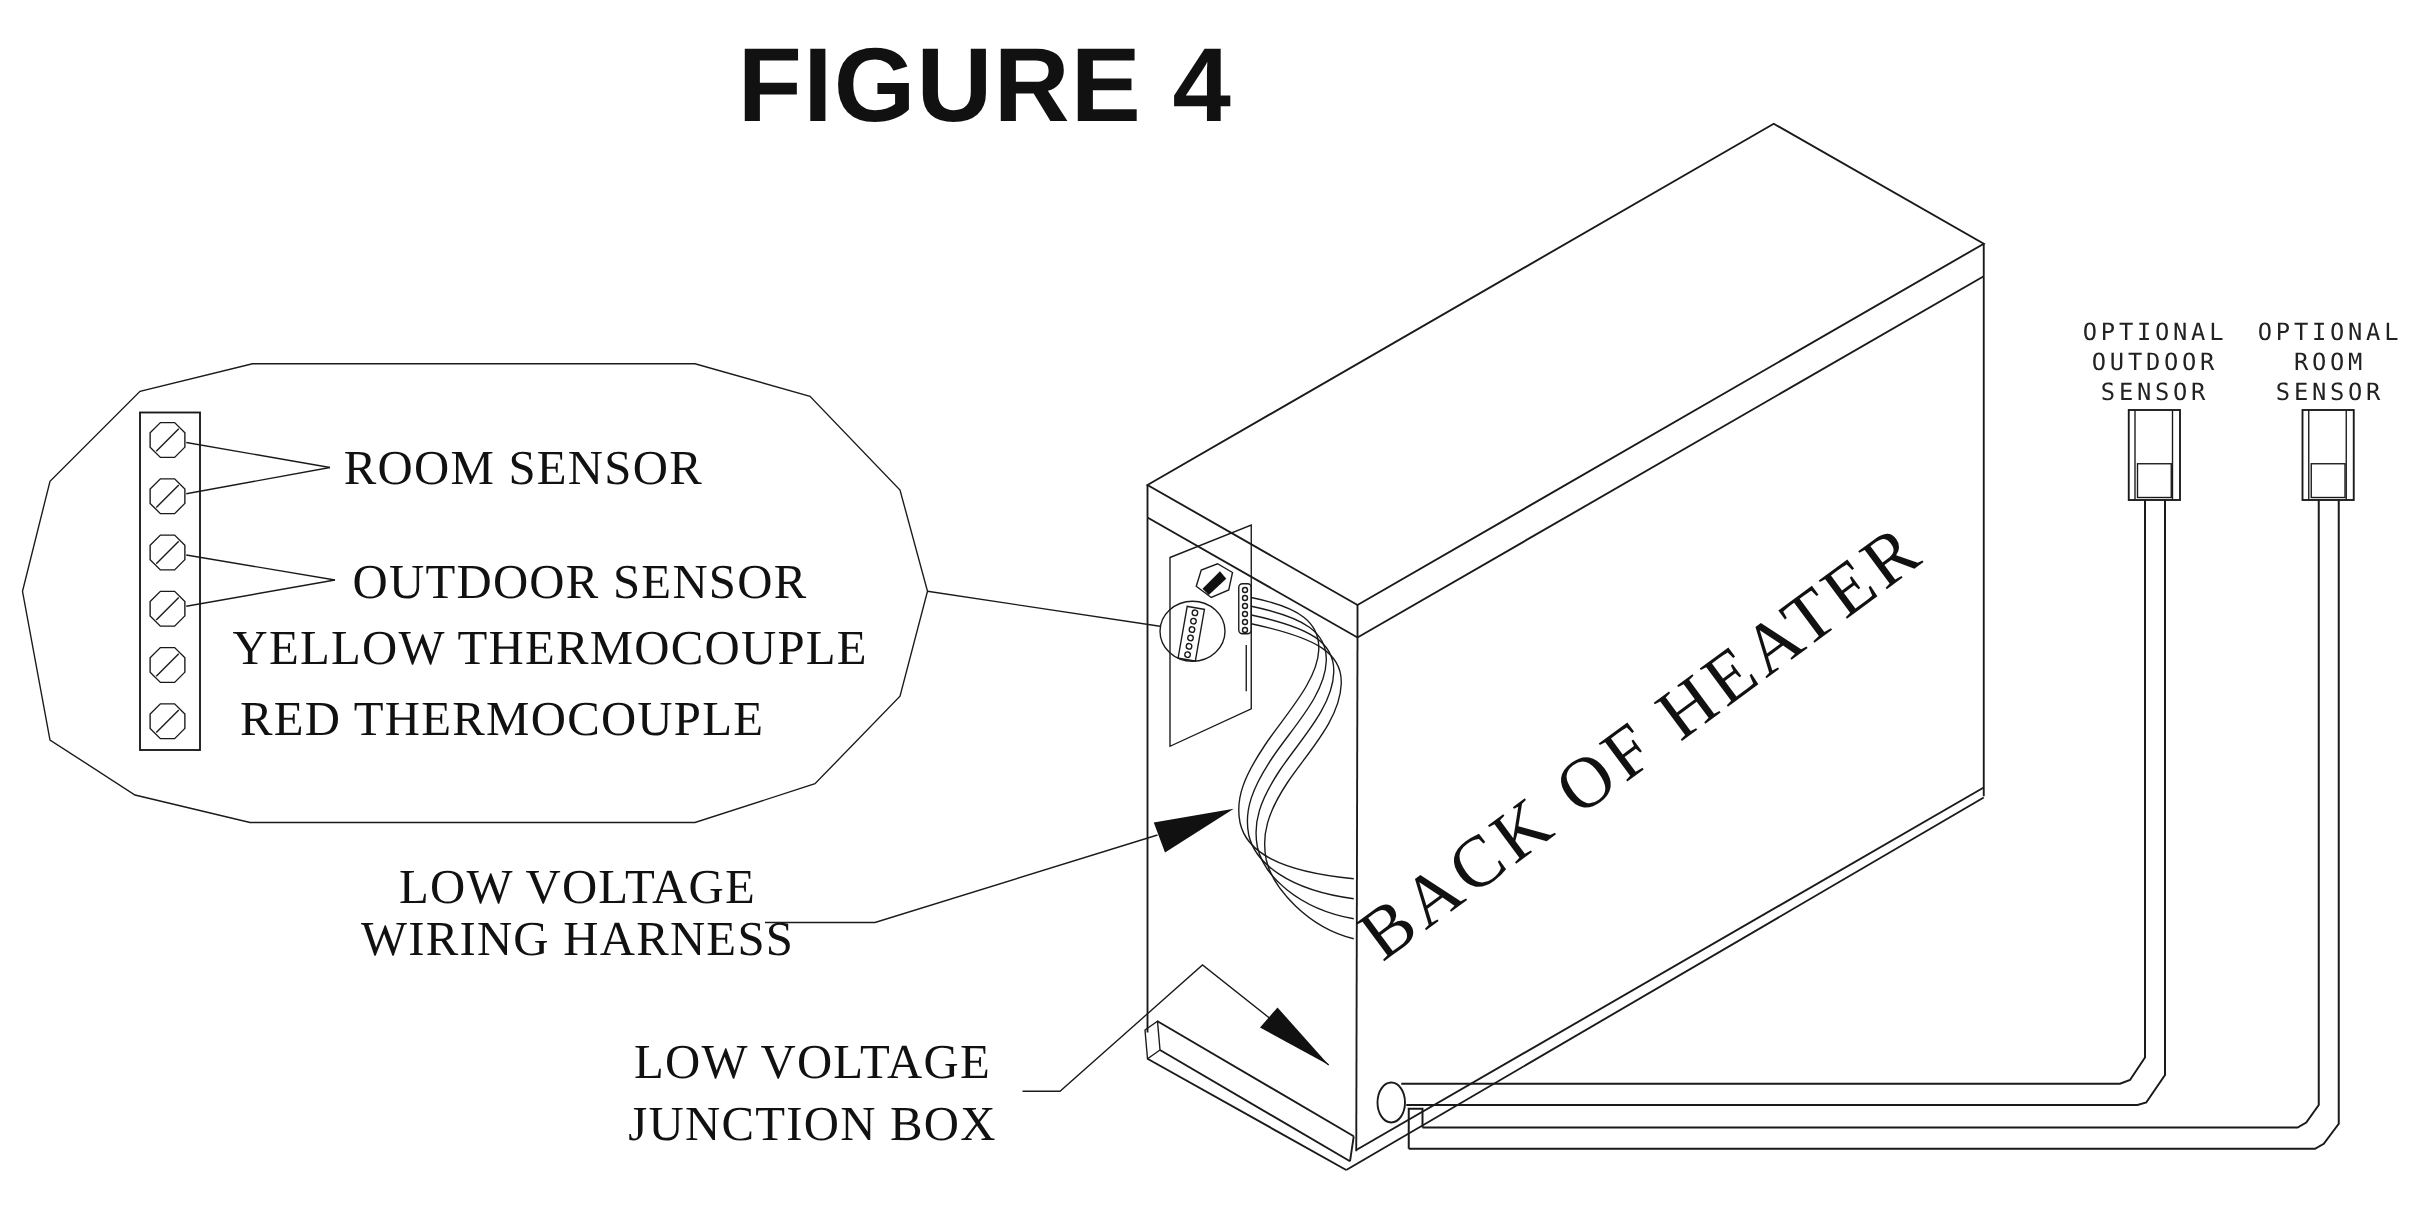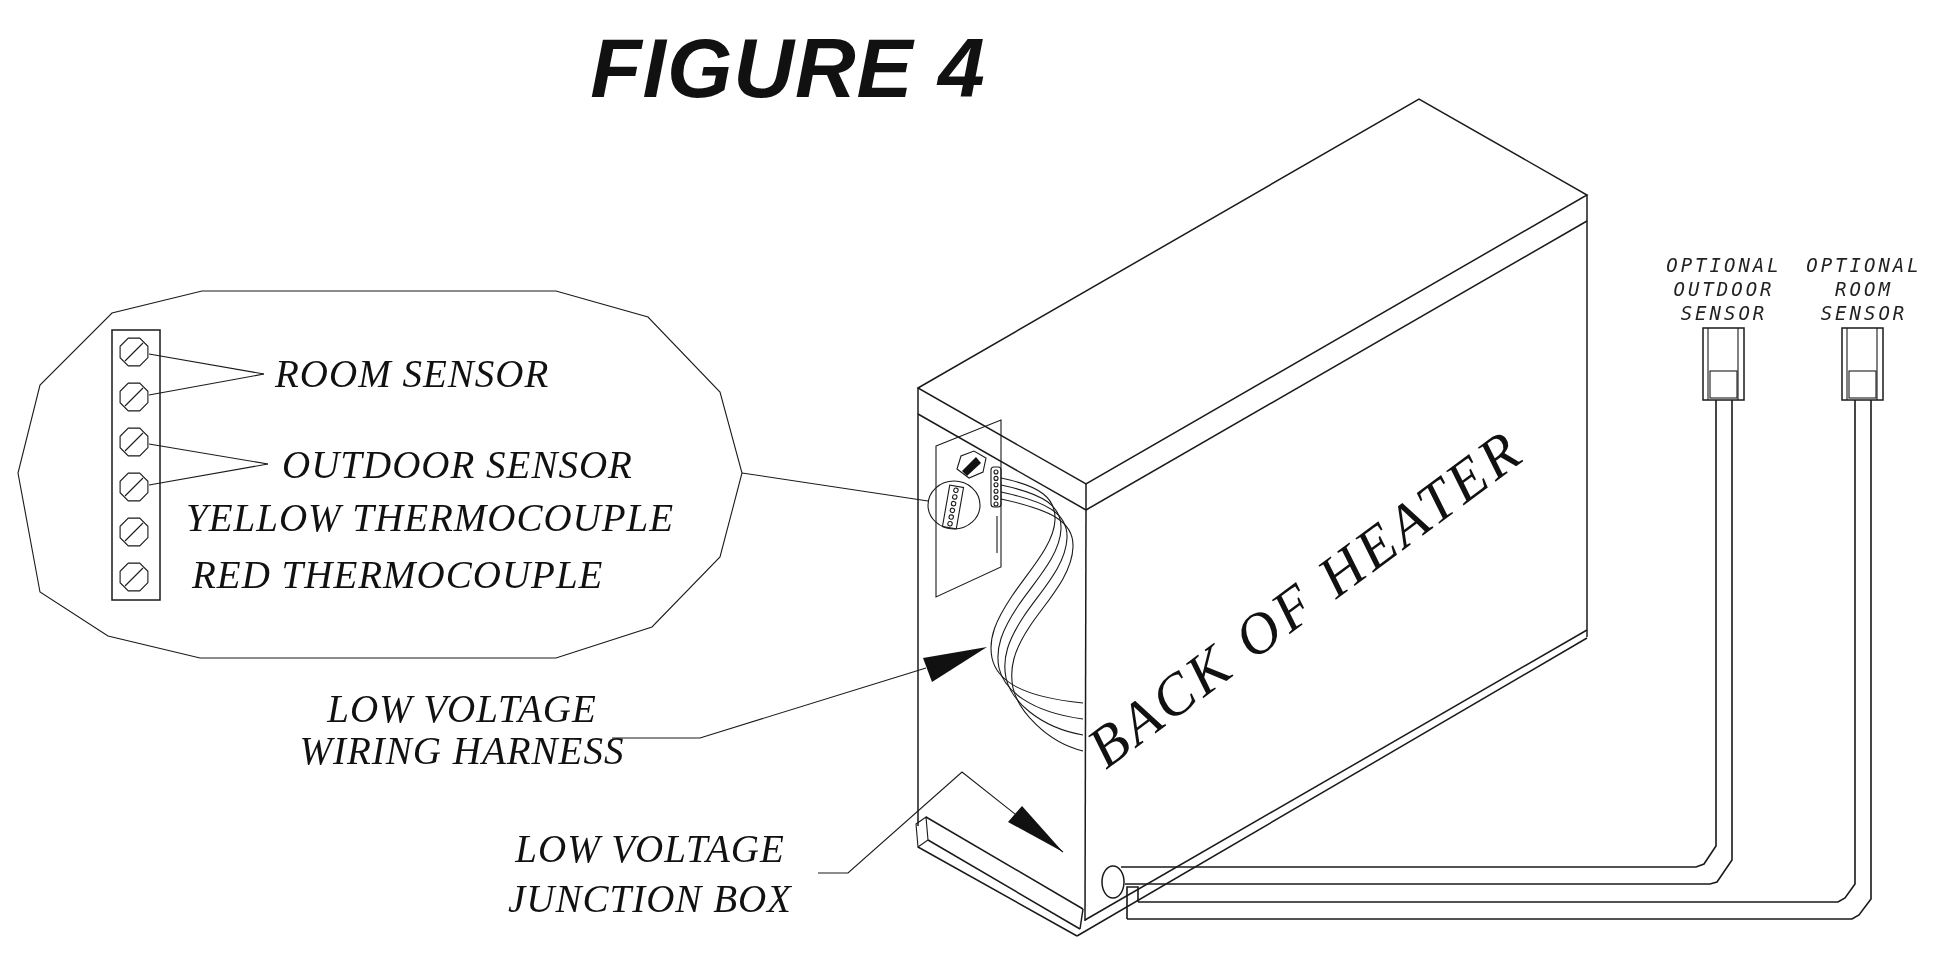--- a/index.html
+++ b/index.html
@@ -1,16 +1,16 @@
 <!DOCTYPE html>
 <html><head>
 <meta charset="utf-8">
 <style>
   html,body{margin:0;padding:0;background:#ffffff;}
-  .figure-canvas{width:1935px;height:966px;position:relative;background:#fff;overflow:hidden;font-style:italic;}
+  .figure-canvas{width:1935px;height:966px;position:relative;background:#fff;overflow:hidden;}
   svg{display:block;}
   text{fill:#111;}
   .t-title{font-family:"Liberation Sans",sans-serif;font-weight:bold;font-size:84px;letter-spacing:1px;}
   .t-serif{font-family:"Liberation Serif",serif;font-size:39px;letter-spacing:1px;}
   .t-back{font-family:"Liberation Serif",serif;font-size:58px;letter-spacing:4px;}
   .t-cad{font-family:"DejaVu Sans Mono",monospace;font-size:19px;letter-spacing:3px;fill:#222;}
   .ln{stroke:#1a1a1a;fill:none;stroke-width:1.5;}
   .ln-thin{stroke:#1a1a1a;fill:none;stroke-width:1.1;}
   .ln-cable{stroke:#1a1a1a;fill:none;stroke-width:1.6;}
   .solid{fill:#111;stroke:none;}

